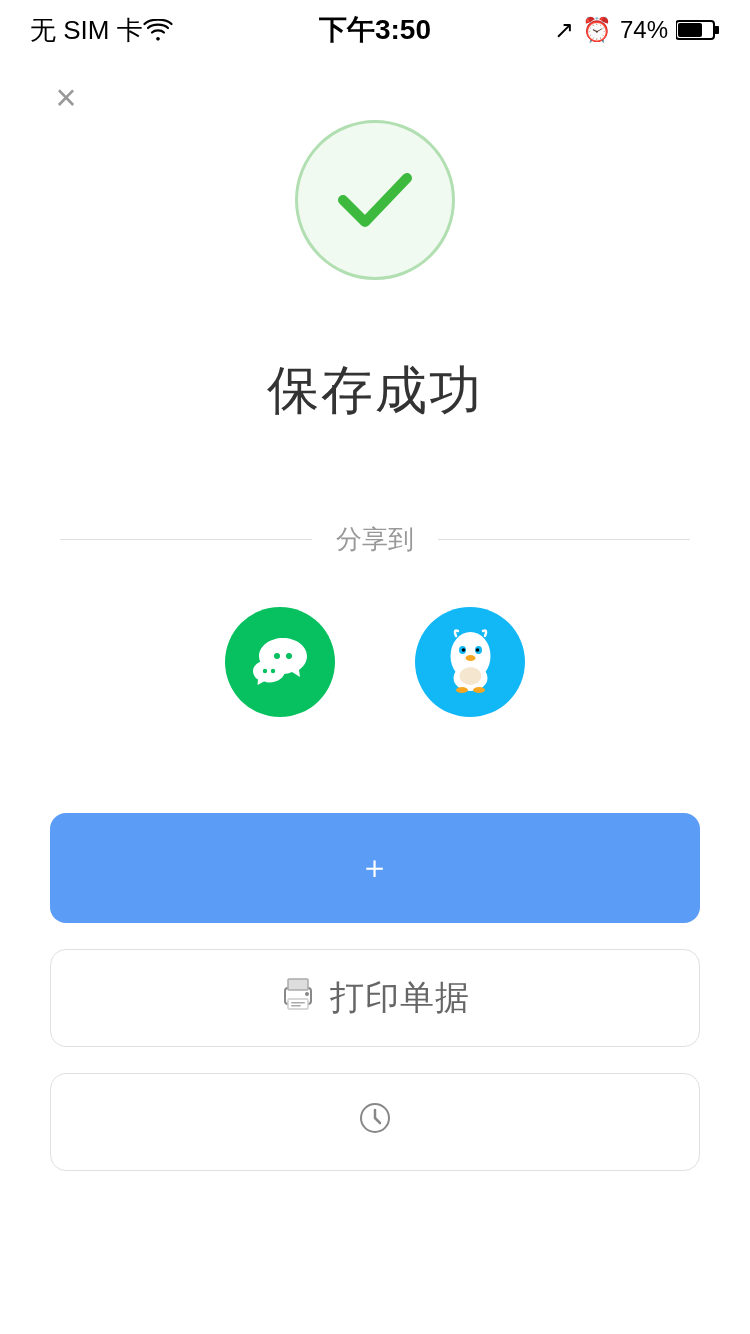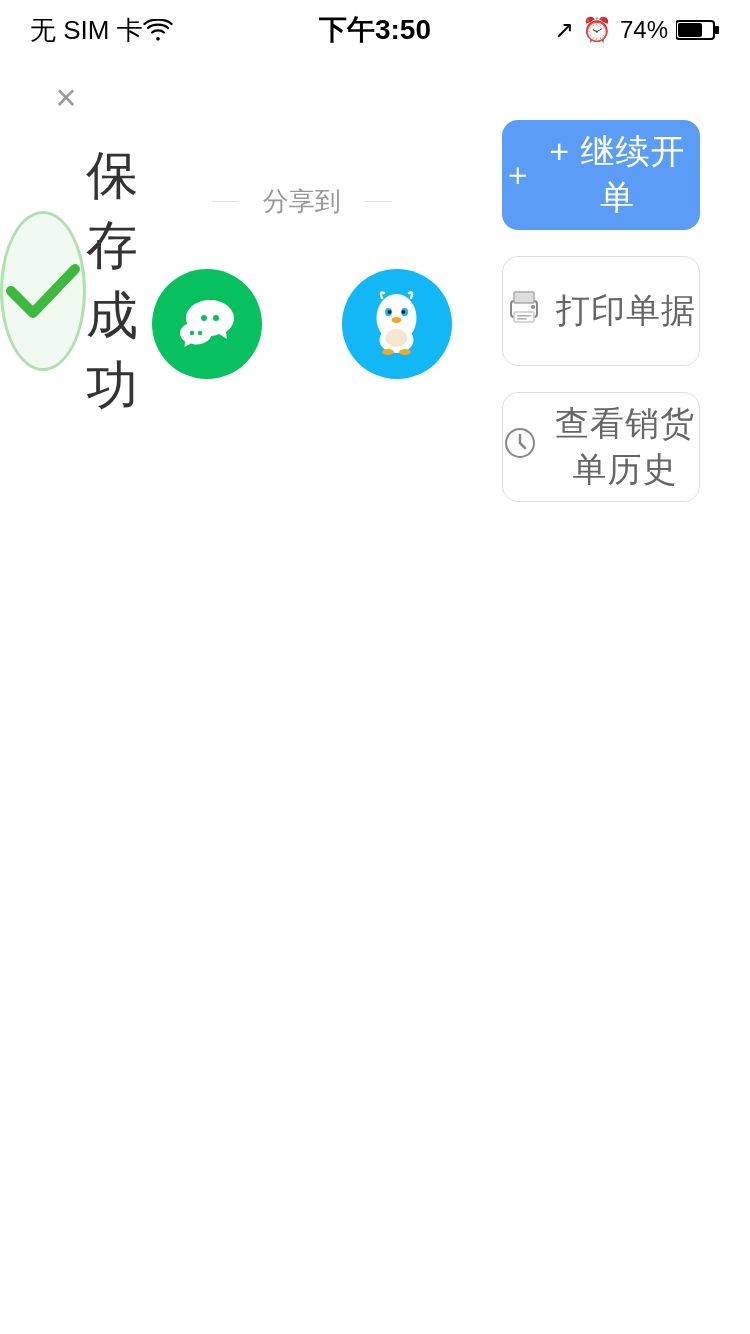--- a/index.html
+++ b/index.html
@@ -69,22 +69,24 @@
     .close-btn .x-icon {
       font-size: 36px;
       color: #999999;
       font-weight: 300;
       line-height: 1;
     }
 
     
     .main-content {
       display: flex;
+      flex-direction: column;
       align-items: center;
       padding-top: 60px;
+      gap: 36px;
     }
 
     
     .success-circle {
       width: 160px;
       height: 160px;
       border-radius: 50%;
       border: 3px solid #b2dfb2;
       background: #f0faf0;
       display: flex;
@@ -183,21 +185,21 @@
       gap: 14px;
       cursor: pointer;
       font-size: 34px;
       color: #ffffff;
       font-weight: 400;
       letter-spacing: 1px;
     }
 
     .btn-secondary {
       width: 100%;
-      height: 110px;
+      height: 98px;
       border-radius: 16px;
       background: #ffffff;
       border: 1px solid #e0e0e0;
       display: flex;
       align-items: center;
       justify-content: center;
       gap: 14px;
       cursor: pointer;
       font-size: 34px;
       color: #666666;
@@ -297,21 +299,20 @@
           <path d="M47 10 Q50 3 45 5" stroke="white" stroke-width="2.5" fill="none" stroke-linecap="round"></path>
         </svg>
       </div>
     </div>
   </div>
 
   <div class="action-buttons">
 
     <button class="btn-primary">
       <span class="btn-icon">＋</span>
-      <span style="margin-left:-14px">+ 继续开单</span>
     </button>
 
     <button class="btn-secondary">
       <span class="btn-icon">
         <svg width="36" height="34" viewBox="0 0 36 34" fill="none">
           <rect x="5" y="11" width="26" height="16" rx="3" stroke="#888" stroke-width="2" fill="none"></rect>
           <rect x="8" y="2" width="20" height="11" rx="1" fill="#ddd" stroke="#aaa" stroke-width="1.5"></rect>
           <rect x="8" y="22" width="20" height="10" rx="1" fill="#fff" stroke="#ccc" stroke-width="1.5"></rect>
           <rect x="11" y="25" width="14" height="1.5" rx="1" fill="#aaa"></rect>
           <rect x="11" y="28" width="10" height="1.5" rx="1" fill="#aaa"></rect>
@@ -321,18 +322,17 @@
       <span>打印单据</span>
     </button>
 
     <button class="btn-secondary">
       <span class="btn-icon">
         <svg width="34" height="34" viewBox="0 0 34 34" fill="none">
           <circle cx="17" cy="17" r="14" stroke="#888" stroke-width="2" fill="none"></circle>
           <path d="M17 9 L17 17 L22 22" stroke="#888" stroke-width="2.5" stroke-linecap="round" stroke-linejoin="round"></path>
         </svg>
       </span>
-      <span>查看销货单历史</span>
     </button>
 
   </div>
 
 </div>
 
 </body></html>

